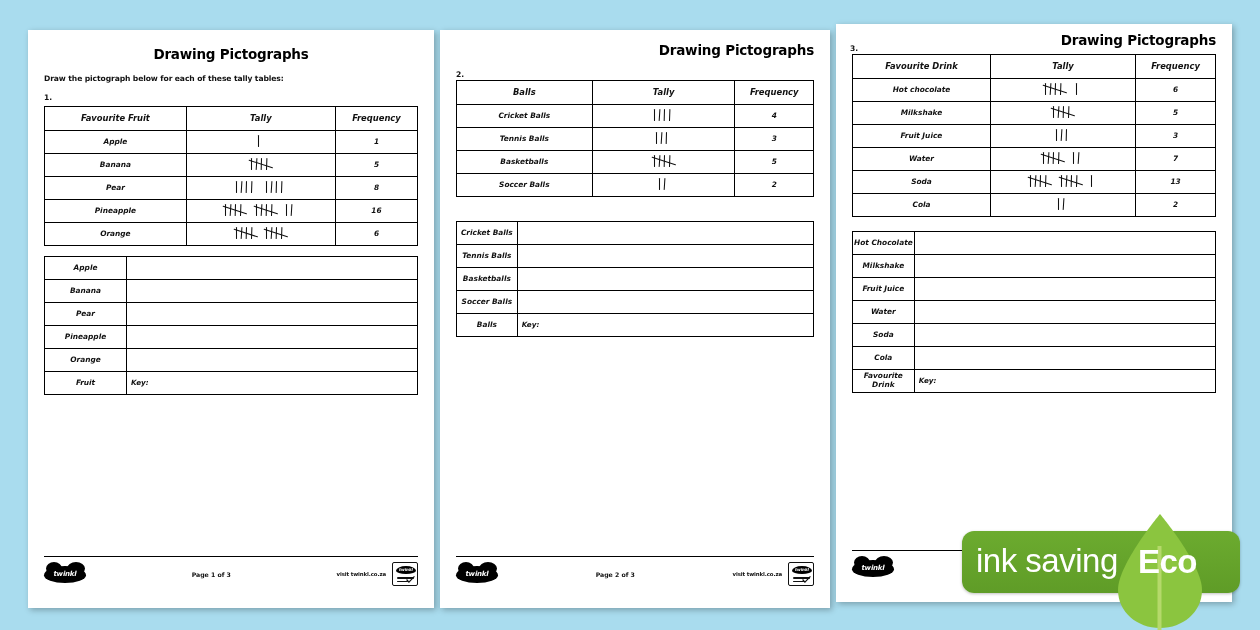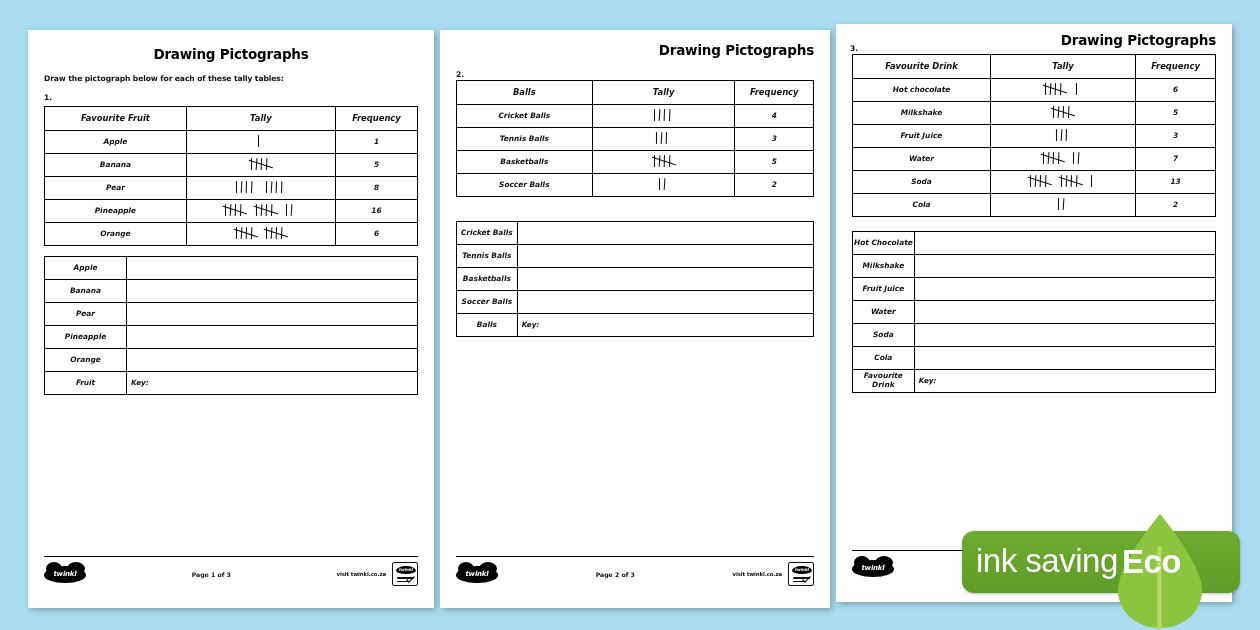--- a/index.html
+++ b/index.html
@@ -242,21 +242,21 @@
     font-family: "Liberation Sans", sans-serif;
     letter-spacing: -0.5px;
   }
   #eco-badge .eco-leaf {
     position: absolute;
     left: 150px; top: -19px;
     width: 96px; height: 118px;
   }
   #eco-badge .eco-word {
     position: absolute;
-    left: 160px; top: 12px;
+    left: 176px; top: 12px;
     color: #ffffff;
     font-size: 33px;
     font-weight: bold;
     font-family: "Liberation Sans", sans-serif;
     letter-spacing: -0.5px;
     z-index: 3;
   }
 </style>
 </head>
 <body>

